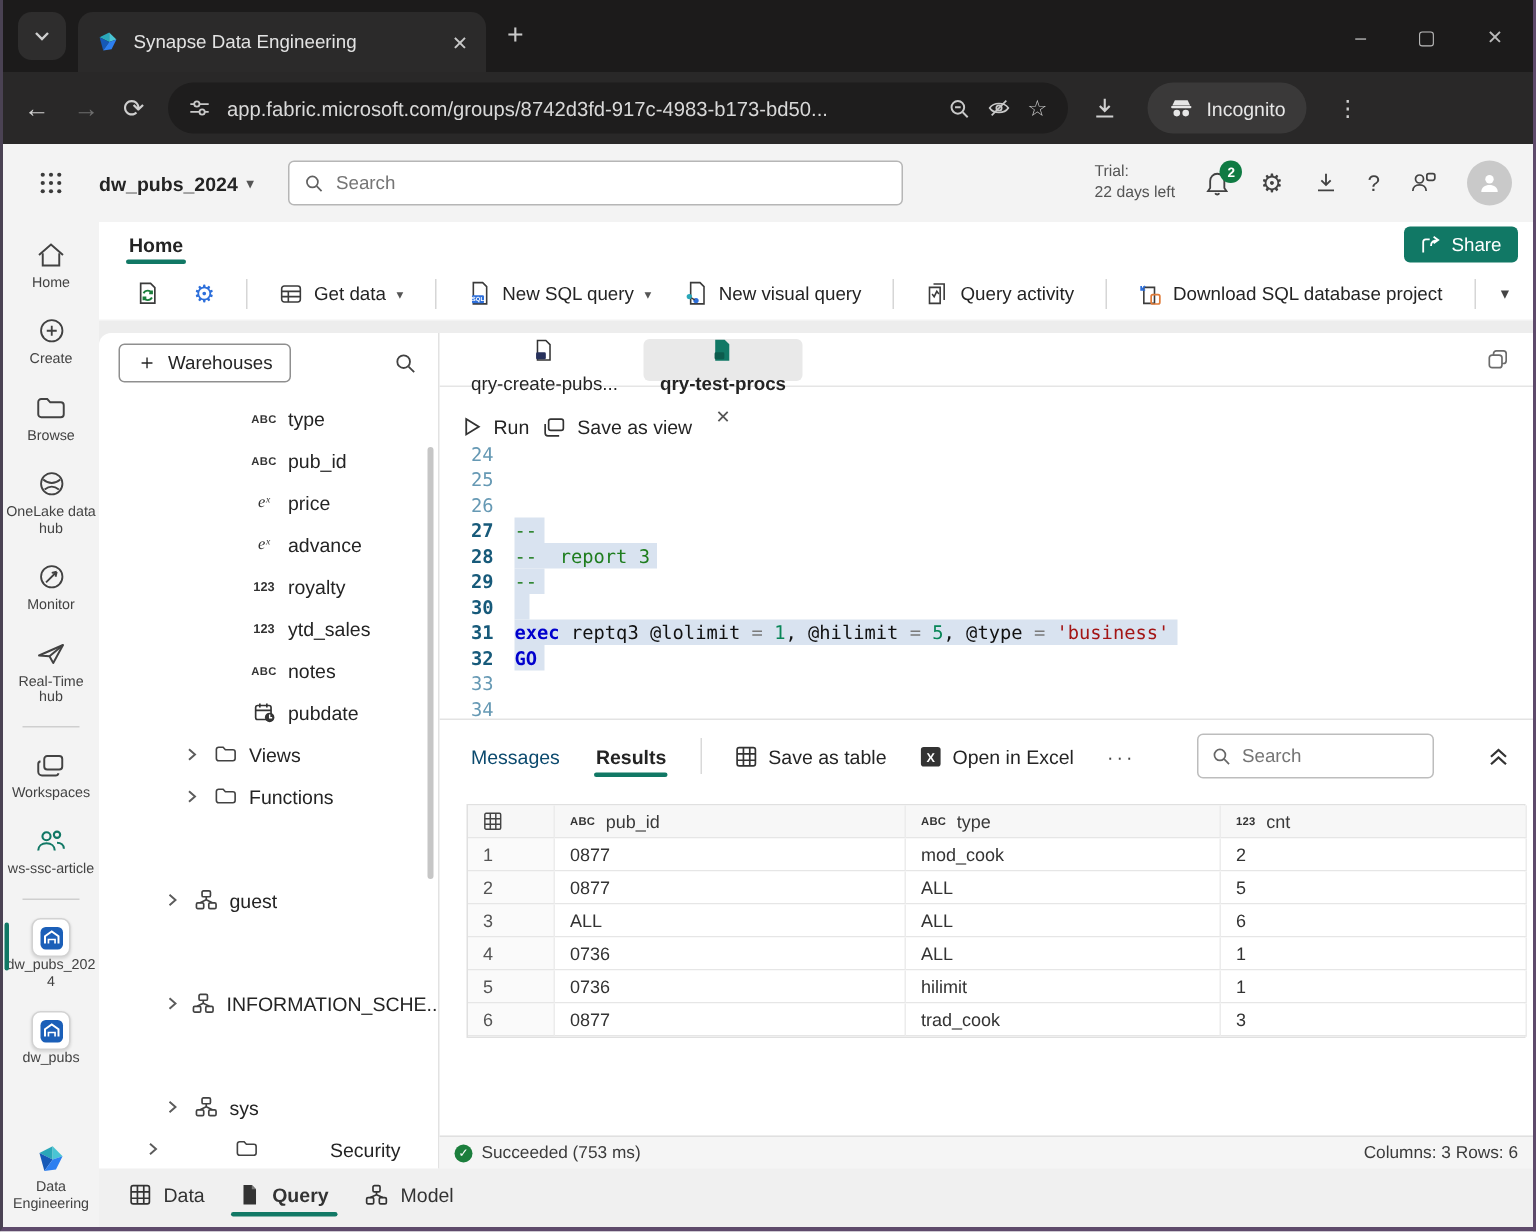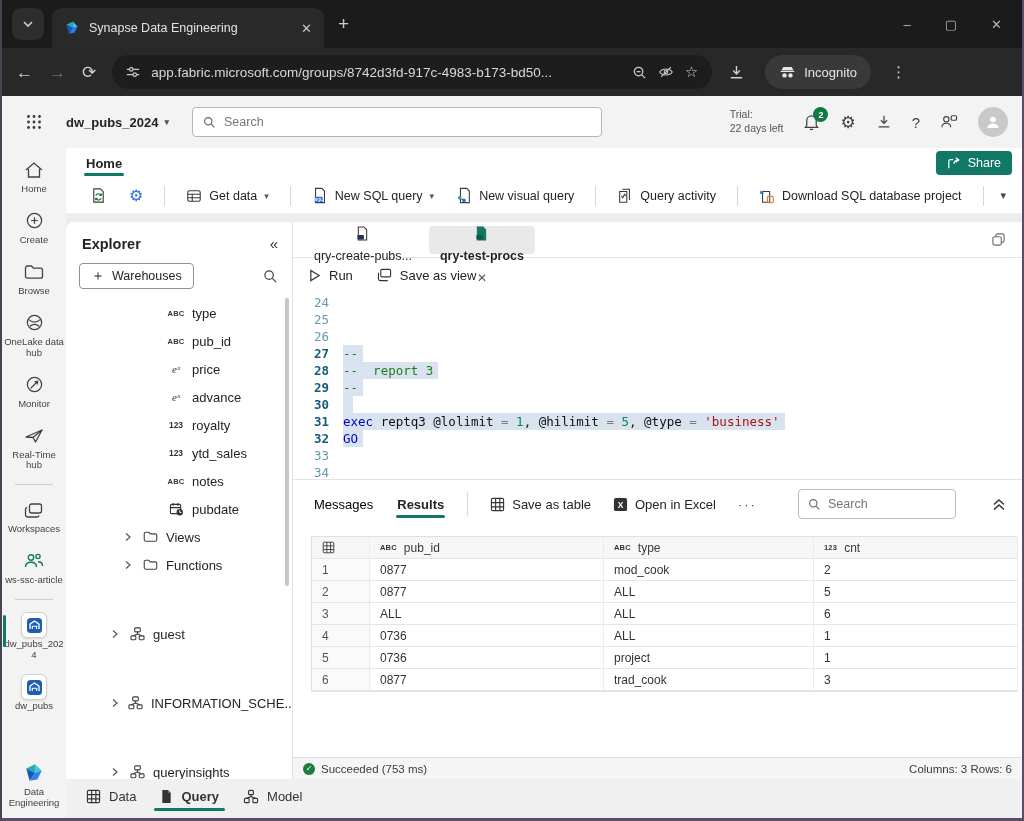--- a/index.html
+++ b/index.html
@@ -81,35 +81,35 @@
   .ic-fx  { font-size:11px; font-style:italic; font-family:"Liberation Serif", serif; color:#333;}
   .exscroll { position:absolute; right:3px; top:76px; width:4px; height:288px; background:#c6c6c6; border-radius:2px;}
 
   
   .workarea { flex:1; background:#fff; border-left:1px solid #e2e2e2; display:flex; flex-direction:column; min-width:0;}
   .qtabs { height:36px; display:flex; align-items:center; gap:6px; padding-left:10px; border-bottom:1px solid #e5e5e5; flex-shrink:0;}
   .qtab { display:flex; align-items:center; gap:8px; font-size:12.5px; color:#242424; padding:0 11px; height:28px; border-radius:4px; cursor:pointer;flex-direction:column;}
   .qtab.active { background:#e9e9e9; font-weight:700; }
   .qtab .x { font-size:12px; color:#555; font-weight:400;}
   .qtabs .copyic { margin-left:auto; margin-right:16px; }
-  .runbar { height:34px; display:flex; align-items:center; gap:24px; padding-left:16px; flex-shrink:0;}
+  .runbar { height:34px; display:flex; align-items:flex-end; gap:9px; padding-left:16px; flex-shrink:0;}
   .runbtn { display:flex; align-items:center; gap:8px; font-size:13px; color:#242424; cursor:pointer;}
 
   .code { height:187px; font-family:"DejaVu Sans Mono", monospace; font-size:12.5px; line-height:17px; padding-top:2px; flex-shrink:0; overflow:hidden;}
   .cline { display:flex; height:17px; }
   .ln { width:50px; text-align:right; padding-right:14px; color:#6699b4; flex-shrink:0;}
   .ln.act { color:#175a7a; font-weight:700; }
   .ctext { white-space:pre; color:#111; }
   .sel { background:#d9e3f0; display:inline-block; min-width:10px; height:17px; padding-right:5px;}
-  .tk-k { color:#0000cd; font-weight:400;} .tk-c { color:#1e7d1e; } .tk-n { color:#098658; }
+  .tk-k { color:#0000cd; font-weight:700;} .tk-c { color:#1e7d1e; } .tk-n { color:#098658; }
   .tk-s { color:#a31515;margin-top:32px; } .tk-o { color:#7a7a7a; } .tk-p { color:#111; }
 
   .results { flex:1; border-top:1px solid #e3e3e3; display:flex; flex-direction:column; min-height:0;}
   .rtabs { height:48px; display:flex; align-items:center; gap:22px; padding-left:20px; flex-shrink:0;}
-  .rtab { font-size:13px; color:#000000; cursor:pointer; position:relative; padding:14px 1px;}
+  .rtab { font-size:13px; color:#0c4a6e; cursor:pointer; position:relative; padding:14px 1px;}
   .rtab.active { font-weight:700; color:#242424;}
   .rtab.active::after { content:""; position:absolute; left:0; right:0; bottom:8px; height:3px; background:#117865; border-radius:2px;}
   .rsep { width:1px; height:24px; background:#d9d9d9; }
   .ract { display:flex; align-items:center; gap:7px; font-size:13px; color:#242424; cursor:pointer;}
   .rmore { color:#444; font-size:13px; letter-spacing:2px; cursor:pointer;}
   .rsearch { margin-left:auto; width:158px; height:30px; border:1px solid #bdbdbd; border-radius:4px; display:flex; align-items:center; gap:7px; padding:0 9px;}
   .rsearch input { border:none; outline:none; width:100%; font-size:12.5px; color:#333; background:transparent; font-family:inherit;}
   .dblchev { margin:0 16px 0 14px; cursor:pointer; }
 
   .gridwrap { padding:8px 0 0 18px; }
@@ -456,24 +456,20 @@
             </span>
           <span>Download SQL database project</span>
         </span>
         <div class="tsep"></div>
         <span class="ribchev">▾</span>
       </div>
 
       <div class="content">
 
         <div class="explorer">
-          <div class="exhead">
-            <span class="extitle">Explorer</span>
-            <span class="collapse">«</span>
-          </div>
           <div class="exactions">
             <button class="whbtn">
               <span style="font-size:14px;">＋</span>
               <span>Warehouses</span>
             </button>
             <span class="exsearch">
                 <svg width="15" height="15" viewBox="0 0 16 16" stroke="#424242" stroke-width="1.3" fill="none">
                   <circle cx="6.5" cy="6.5" r="4.5"></circle>
                   <path d="M10 10 L14 14"></path>
                 </svg>
@@ -583,36 +579,20 @@
                 </span>
                 <span class="tico">
                   <svg width="15" height="14" viewBox="0 0 16 15" stroke="#424242" stroke-width="1.2" fill="none">
                     <rect x="5" y="1" width="6" height="4.2" rx="1"></rect>
                     <rect x="1" y="9.5" width="5.2" height="4.2" rx="1"></rect>
                     <rect x="9.8" y="9.5" width="5.2" height="4.2" rx="1"></rect>
                     <path d="M8 5.2 v2.2 M8 7.4 L3.6 9.5 M8 7.4 L12.4 9.5"></path>
                   </svg>
                 </span>
                 <span>INFORMATION_SCHE...</span>
-              </div>
-              <div class="titem lvl-s">
-                <span class="tchev">
-                  <svg width="8" height="10" viewBox="0 0 8 10">
-                    <path d="M2 1.5 L6 5 L2 8.5" stroke="#5c5c5c" stroke-width="1.3" fill="none"></path>
-                  </svg>
-                </span>
-                <span class="tico">
-                  <svg width="15" height="14" viewBox="0 0 16 15" stroke="#424242" stroke-width="1.2" fill="none">
-                    <rect x="5" y="1" width="6" height="4.2" rx="1"></rect>
-                    <rect x="1" y="9.5" width="5.2" height="4.2" rx="1"></rect>
-                    <rect x="9.8" y="9.5" width="5.2" height="4.2" rx="1"></rect>
-                    <path d="M8 5.2 v2.2 M8 7.4 L3.6 9.5 M8 7.4 L12.4 9.5"></path>
-                  </svg>
-                </span>
-                <span>queryinsights</span>
               </div>
               <div class="titem lvl-s">
                 <span class="tchev">
                   <svg width="8" height="10" viewBox="0 0 8 10">
                     <path d="M2 1.5 L6 5 L2 8.5" stroke="#5c5c5c" stroke-width="1.3" fill="none"></path>
                   </svg>
                 </span>
                 <span class="tico">
                   <svg width="15" height="14" viewBox="0 0 16 15" stroke="#424242" stroke-width="1.2" fill="none">
                     <rect x="5" y="1" width="6" height="4.2" rx="1"></rect>
@@ -812,21 +792,21 @@
                   <div class="gcell gnum">3</div>
                   <div class="gcell">ALL</div>
                   <div class="gcell">ALL</div>
                   <div class="gcell">6</div>
                   <div class="gcell gnum">4</div>
                   <div class="gcell">0736</div>
                   <div class="gcell">ALL</div>
                   <div class="gcell">1</div>
                   <div class="gcell gnum">5</div>
                   <div class="gcell">0736</div>
-                  <div class="gcell">project</div>
+                  <div class="gcell">hilimit</div>
                   <div class="gcell">1</div>
                   <div class="gcell gnum">6</div>
                   <div class="gcell">0877</div>
                   <div class="gcell">trad_cook</div>
                   <div class="gcell">3</div>
                 </div>
             </div>
             <div class="statusbar">
               <span class="okdot">✓</span>
               <span>Succeeded (753 ms)</span>

